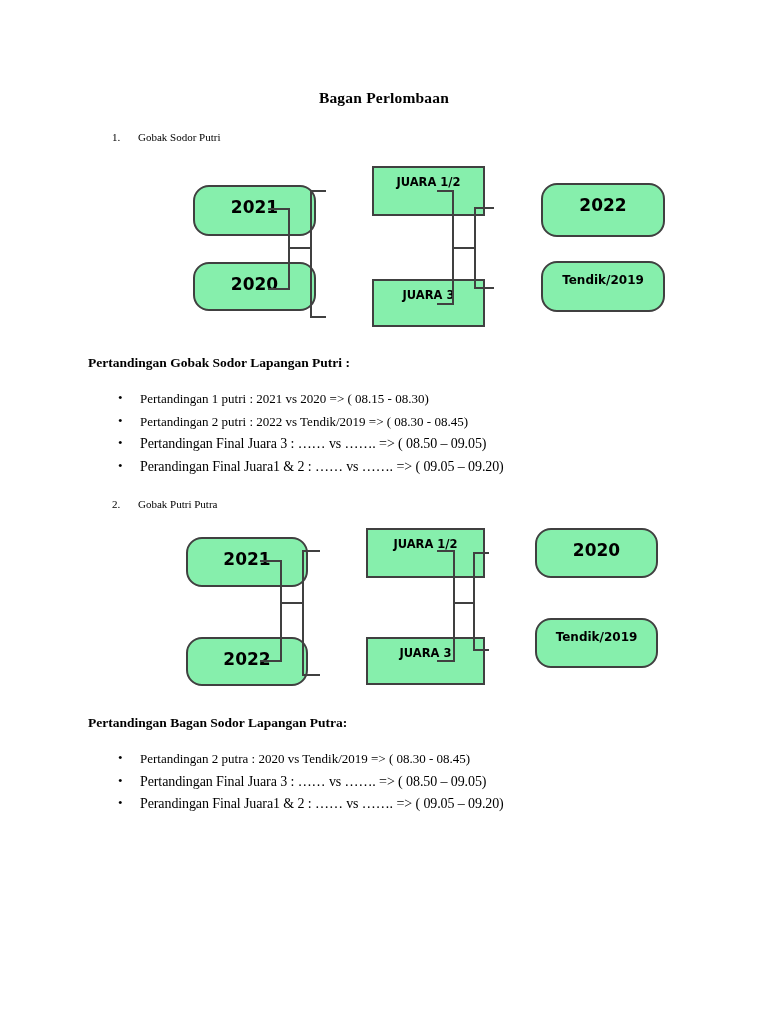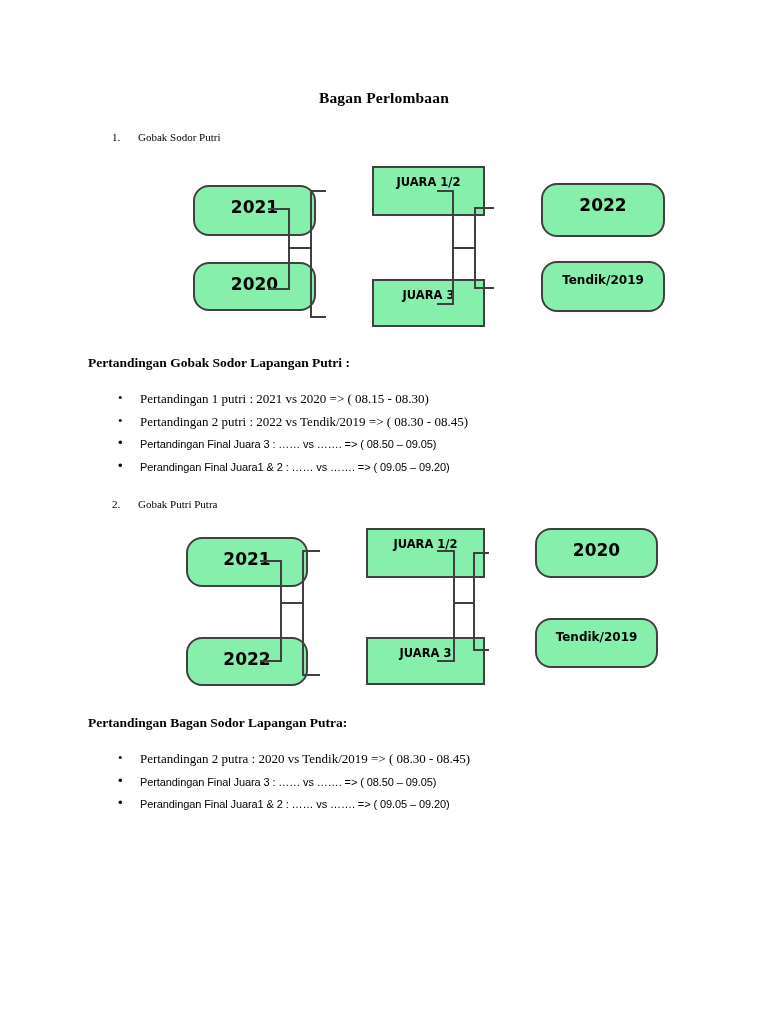--- a/index.html
+++ b/index.html
@@ -67,22 +67,22 @@
   }
   .bullet-item::before {
     content: "\2022";
     position: absolute;
     left: 6px;
     top: -1px;
     font-size: 13px;
   }
   
   .bullet-item.alt {
-    font-family: Liberation Sans, sans-serif;
-    font-size: 11px;
+    font-family: Liberation Serif, serif;
+    font-size: 14px;
     letter-spacing: -0.1px;
   }
 
   
   .bracket {
     position: absolute;
   }
   .bx {
     position: absolute;
     box-sizing: border-box;

